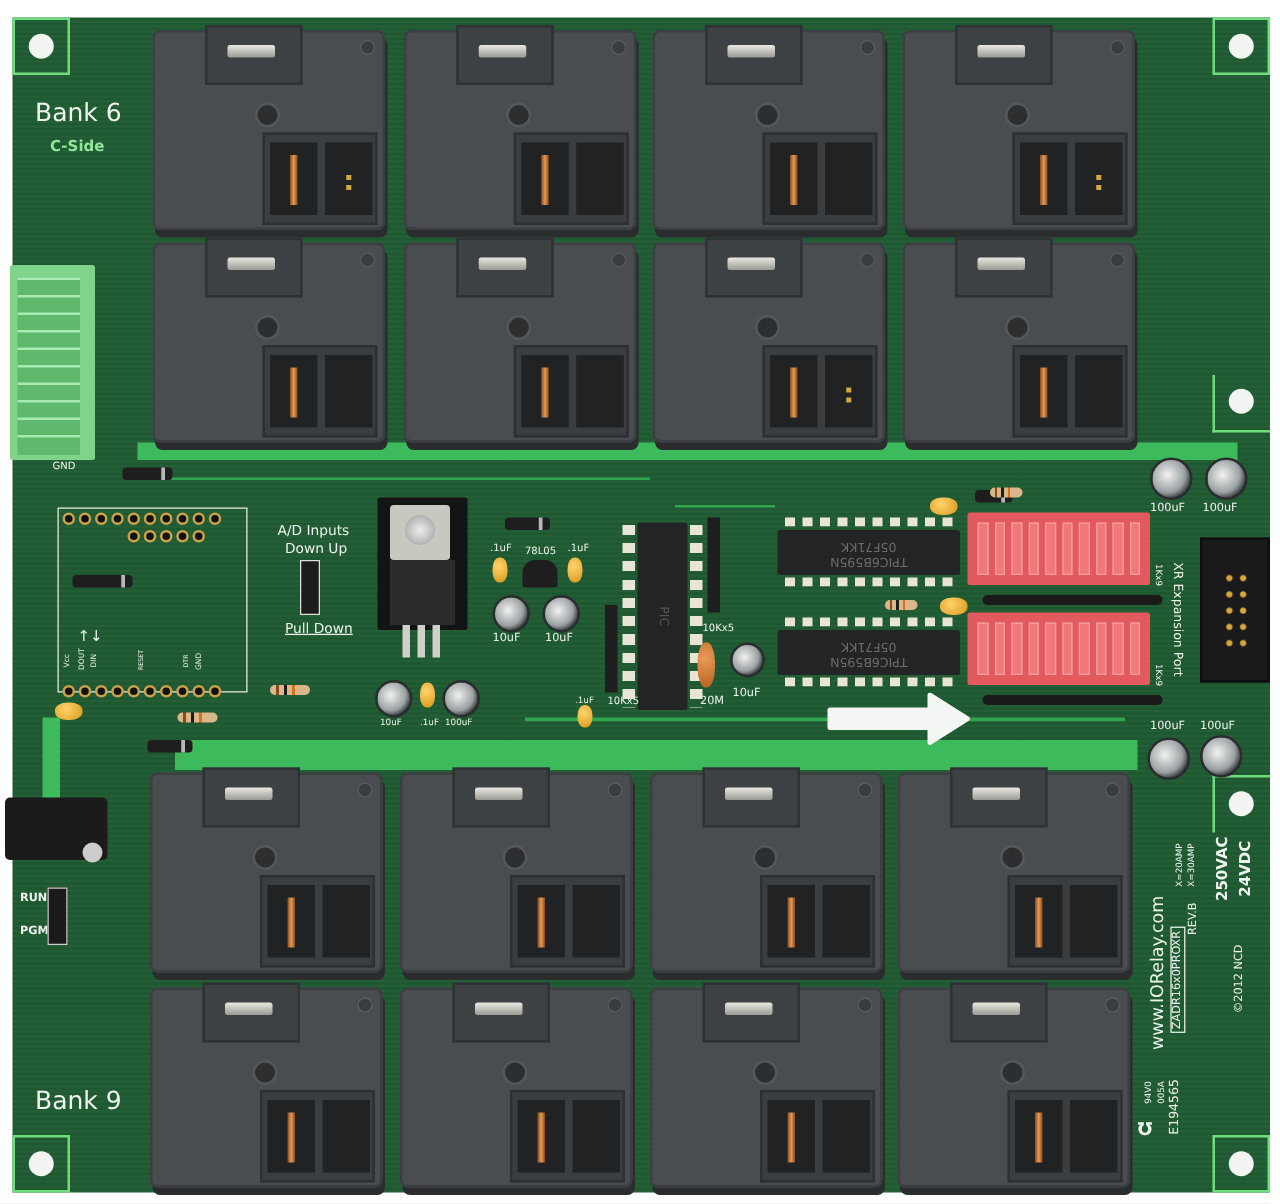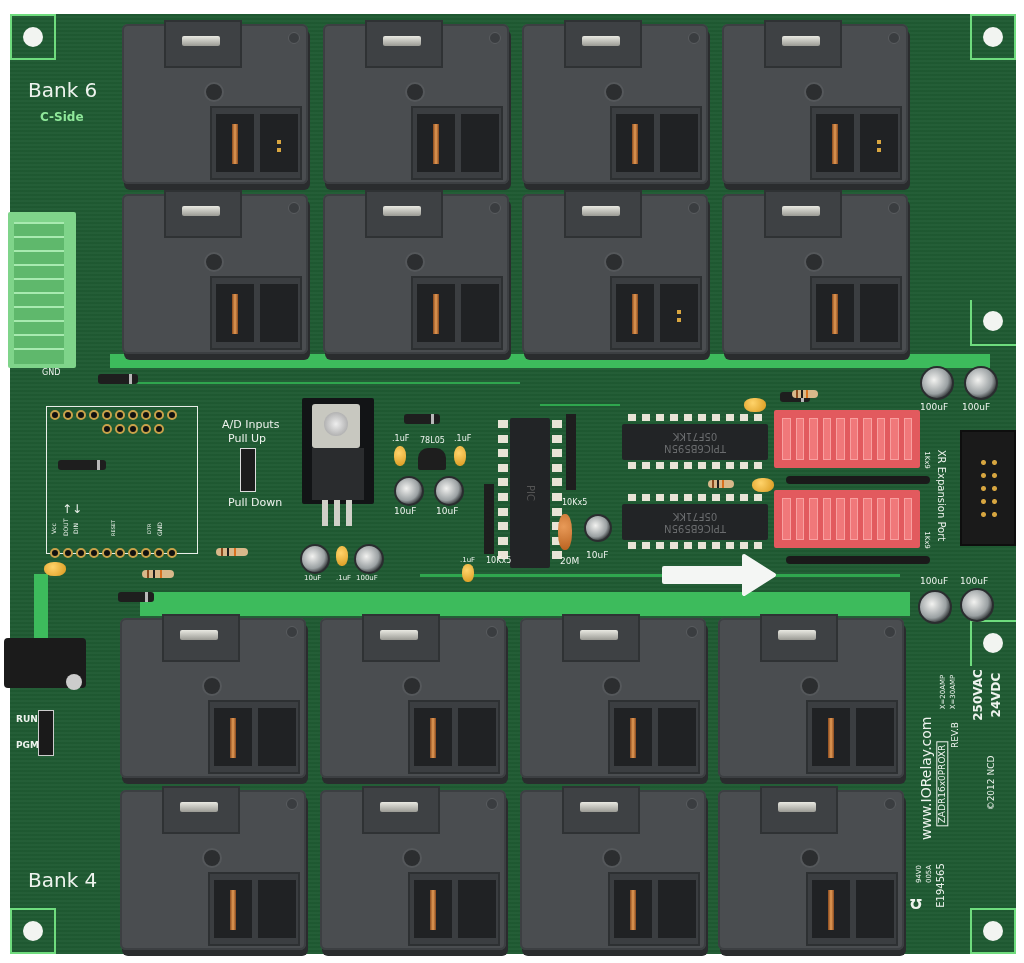--- a/index.html
+++ b/index.html
@@ -71,21 +71,21 @@
 
   <div class="trace-bright" style="left:100px;top:340px;width:880px;height:14px;"></div>
   <div class="trace-bright" style="left:130px;top:578px;width:770px;height:24px;"></div>
   <div class="trace-bright" style="left:24px;top:560px;width:14px;height:110px;"></div>
   <div class="trace" style="left:110px;top:368px;width:400px;height:2px;"></div>
   <div class="trace" style="left:410px;top:560px;width:480px;height:3px;"></div>
   <div class="trace" style="left:530px;top:390px;width:80px;height:2px;"></div>
 
   <div class="silk" style="left:18px;top:64px;font-size:20px;">Bank 6</div>
   <div class="silk-green" style="left:30px;top:96px;font-size:12px;">C-Side</div>
-  <div class="silk" style="left:18px;top:854px;font-size:20px;">Bank 4</div>
+  <div class="silk" style="left:18px;top:854px;font-size:20px;">Bank 9</div>
 
   <div class="relay" style="left:112px;top:10px;">
       <div class="top-slot">
         <div class="blade"></div>
       </div>
       <div class="screw"></div>
       <div class="knob"></div>
       <div class="pins">
         <div class="pin-slot a">
           <div class="copper"></div>
@@ -360,23 +360,23 @@
   <div class="diode" style="left:108px;top:578px;width:36px;"></div>
   <div class="diode" style="left:394px;top:400px;width:36px;"></div>
   <div class="diode" style="left:770px;top:378px;width:30px;"></div>
 
   <div class="resistor" style="left:206px;top:534px;width:32px;"></div>
   <div class="resistor" style="left:132px;top:556px;width:32px;"></div>
   <div class="resistor" style="left:782px;top:376px;width:26px;"></div>
   <div class="resistor" style="left:698px;top:466px;width:26px;"></div>
 
   <div class="silk" style="left:212px;top:404px;font-size:11px;">A/D Inputs</div>
-  <div class="silk" style="left:218px;top:418px;font-size:11px;">Pull Up</div>
+  <div class="silk" style="left:218px;top:418px;font-size:11px;">Down Up</div>
   <div class="abs" style="left:230px;top:434px;width:14px;height:42px;background:#1c1c1c;border:1px solid #ddd;"></div>
-  <div class="silk" style="left:218px;top:482px;font-size:11px;">Pull Down</div>
+  <div class="silk" style="left:218px;top:482px;font-size:11px;text-decoration:underline;">Pull Down</div>
 
   <div class="abs" style="left:292px;top:384px;width:72px;height:106px;background:#121416;border-radius:2px;"></div>
   <div class="abs" style="left:302px;top:390px;width:48px;height:44px;background:#c8c8c0;border-radius:3px;"></div>
   <div class="abs" style="left:314px;top:398px;width:24px;height:24px;border-radius:50%;background:radial-gradient(#eee,#999);"></div>
   <div class="abs" style="left:302px;top:434px;width:52px;height:52px;background:#2a2c2e;"></div>
   <div class="abs" style="left:312px;top:486px;width:6px;height:26px;background:#d0d0c8;"></div>
   <div class="abs" style="left:324px;top:486px;width:6px;height:26px;background:#d0d0c8;"></div>
   <div class="abs" style="left:336px;top:486px;width:6px;height:26px;background:#d0d0c8;"></div>
 
   <div class="silk" style="left:410px;top:422px;font-size:8px;">78L05</div>

